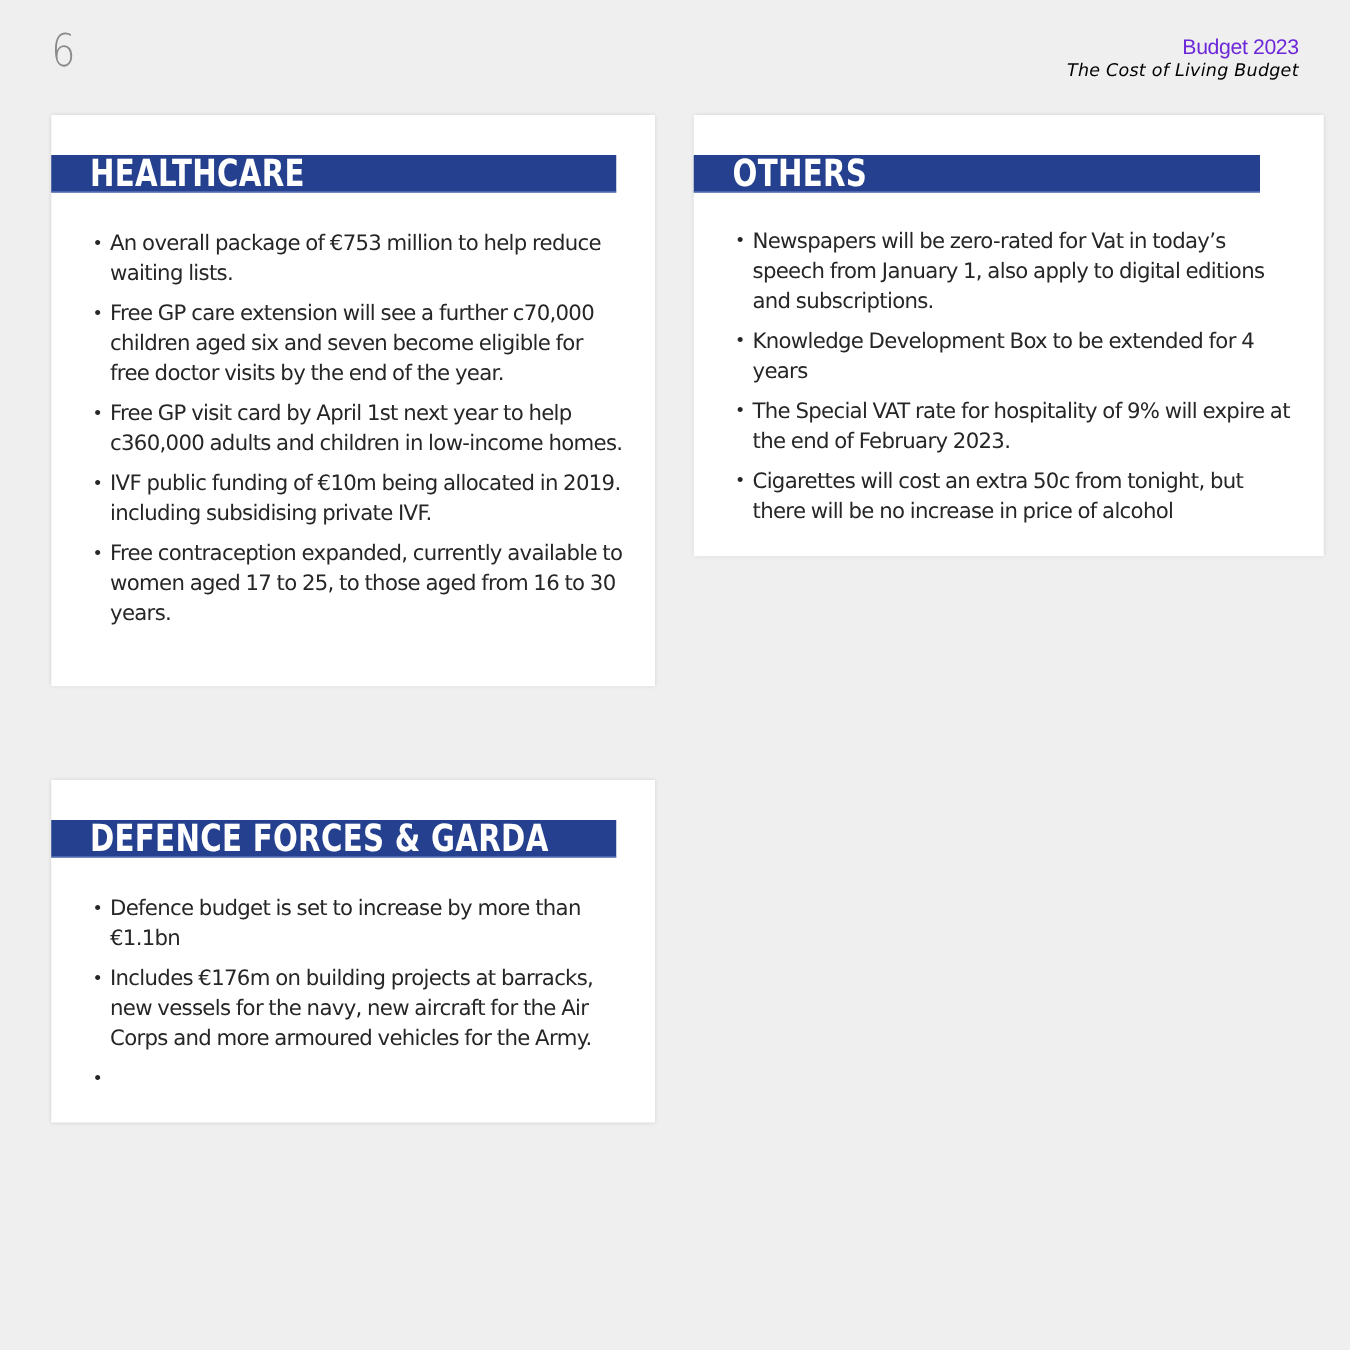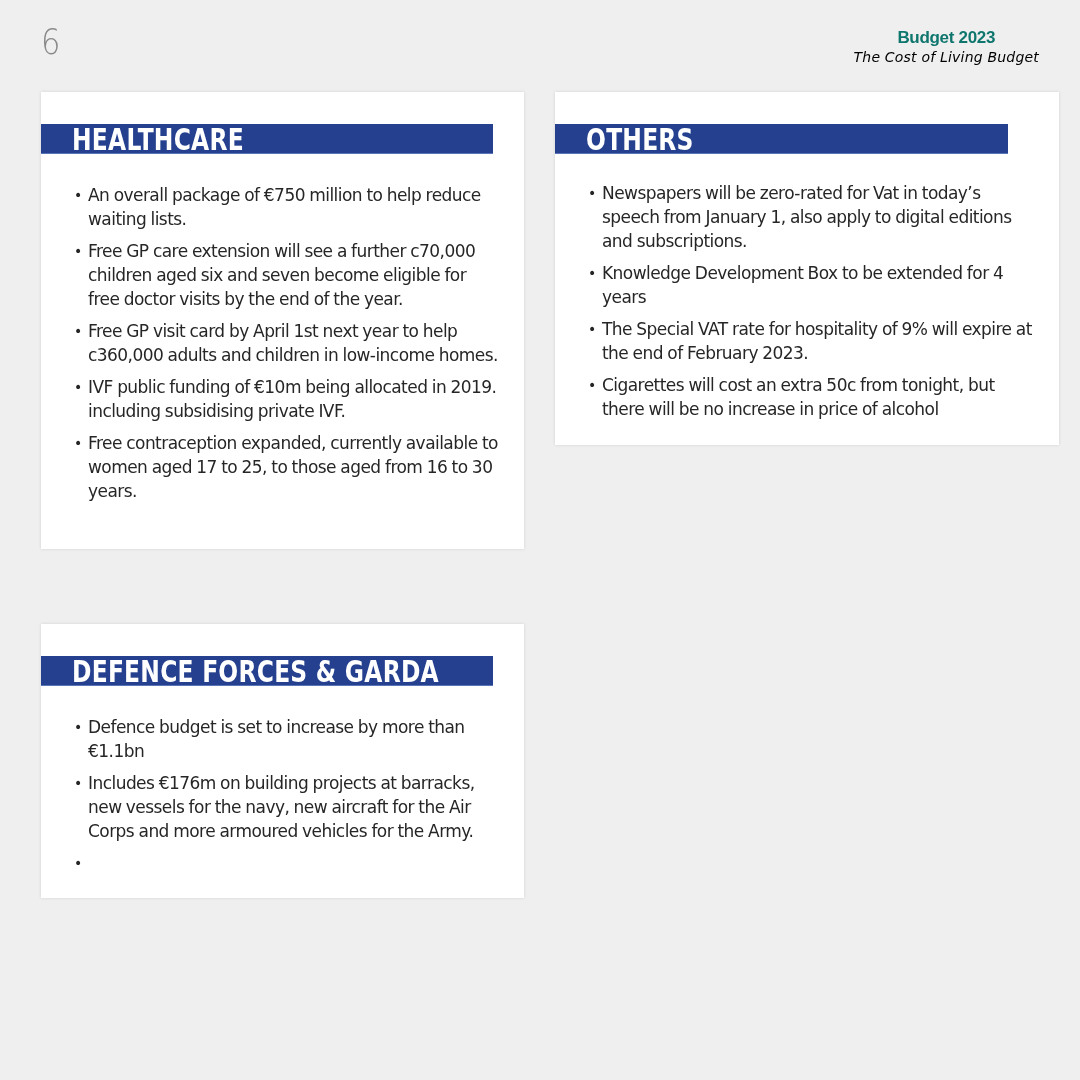--- a/index.html
+++ b/index.html
@@ -27,26 +27,25 @@
       transform-origin: left top;
     }
     .brand {
       position: absolute;
       right: 41px;
       top: 28px;
       text-align: right;
     }
     .brand-title {
       font-family: "Liberation Sans", sans-serif;
-      font-weight: bold;
+      font-weight: normal;
       font-size: 17px;
-      color: #0f766e;
+      color: #6d28d9;
       letter-spacing: -0.3px;
       line-height: 20px;
-      text-align: center;
     }
     .brand-subtitle {
       font-family: "DejaVu Sans", sans-serif;
       font-style: italic;
       font-size: 14px;
       color: #000000;
       line-height: 18px;
       letter-spacing: 0.2px;
     }
     .card {
@@ -125,21 +124,21 @@
 <div class="brand">
   <div class="brand-title">Budget 2023</div>
   <div class="brand-subtitle">The Cost of Living Budget</div>
 </div>
 
 <div class="card" id="card-healthcare">
   <div class="card-header">
     <div class="card-title">HEALTHCARE</div>
   </div>
   <ul class="card-list">
-    <li><span class="bullet">•</span><span>An overall package of €750 million to help reduce waiting lists.</span></li>
+    <li><span class="bullet">•</span><span>An overall package of €753 million to help reduce waiting lists.</span></li>
     <li><span class="bullet">•</span><span>Free GP care extension will see a further c70,000 children aged six and seven become eligible for free doctor visits by the end of the year.</span></li>
     <li><span class="bullet">•</span><span>Free GP visit card by April 1st next year to help c360,000 adults and children in low-income homes.</span></li>
     <li><span class="bullet">•</span><span>IVF public funding of €10m being allocated in 2019. including subsidising private IVF.</span></li>
     <li><span class="bullet">•</span><span>Free contraception expanded, currently available to women aged 17 to 25, to those aged from 16 to 30 years.</span></li>
   </ul>
 </div>
 
 <div class="card" id="card-others">
   <div class="card-header">
     <div class="card-title">OTHERS</div>

